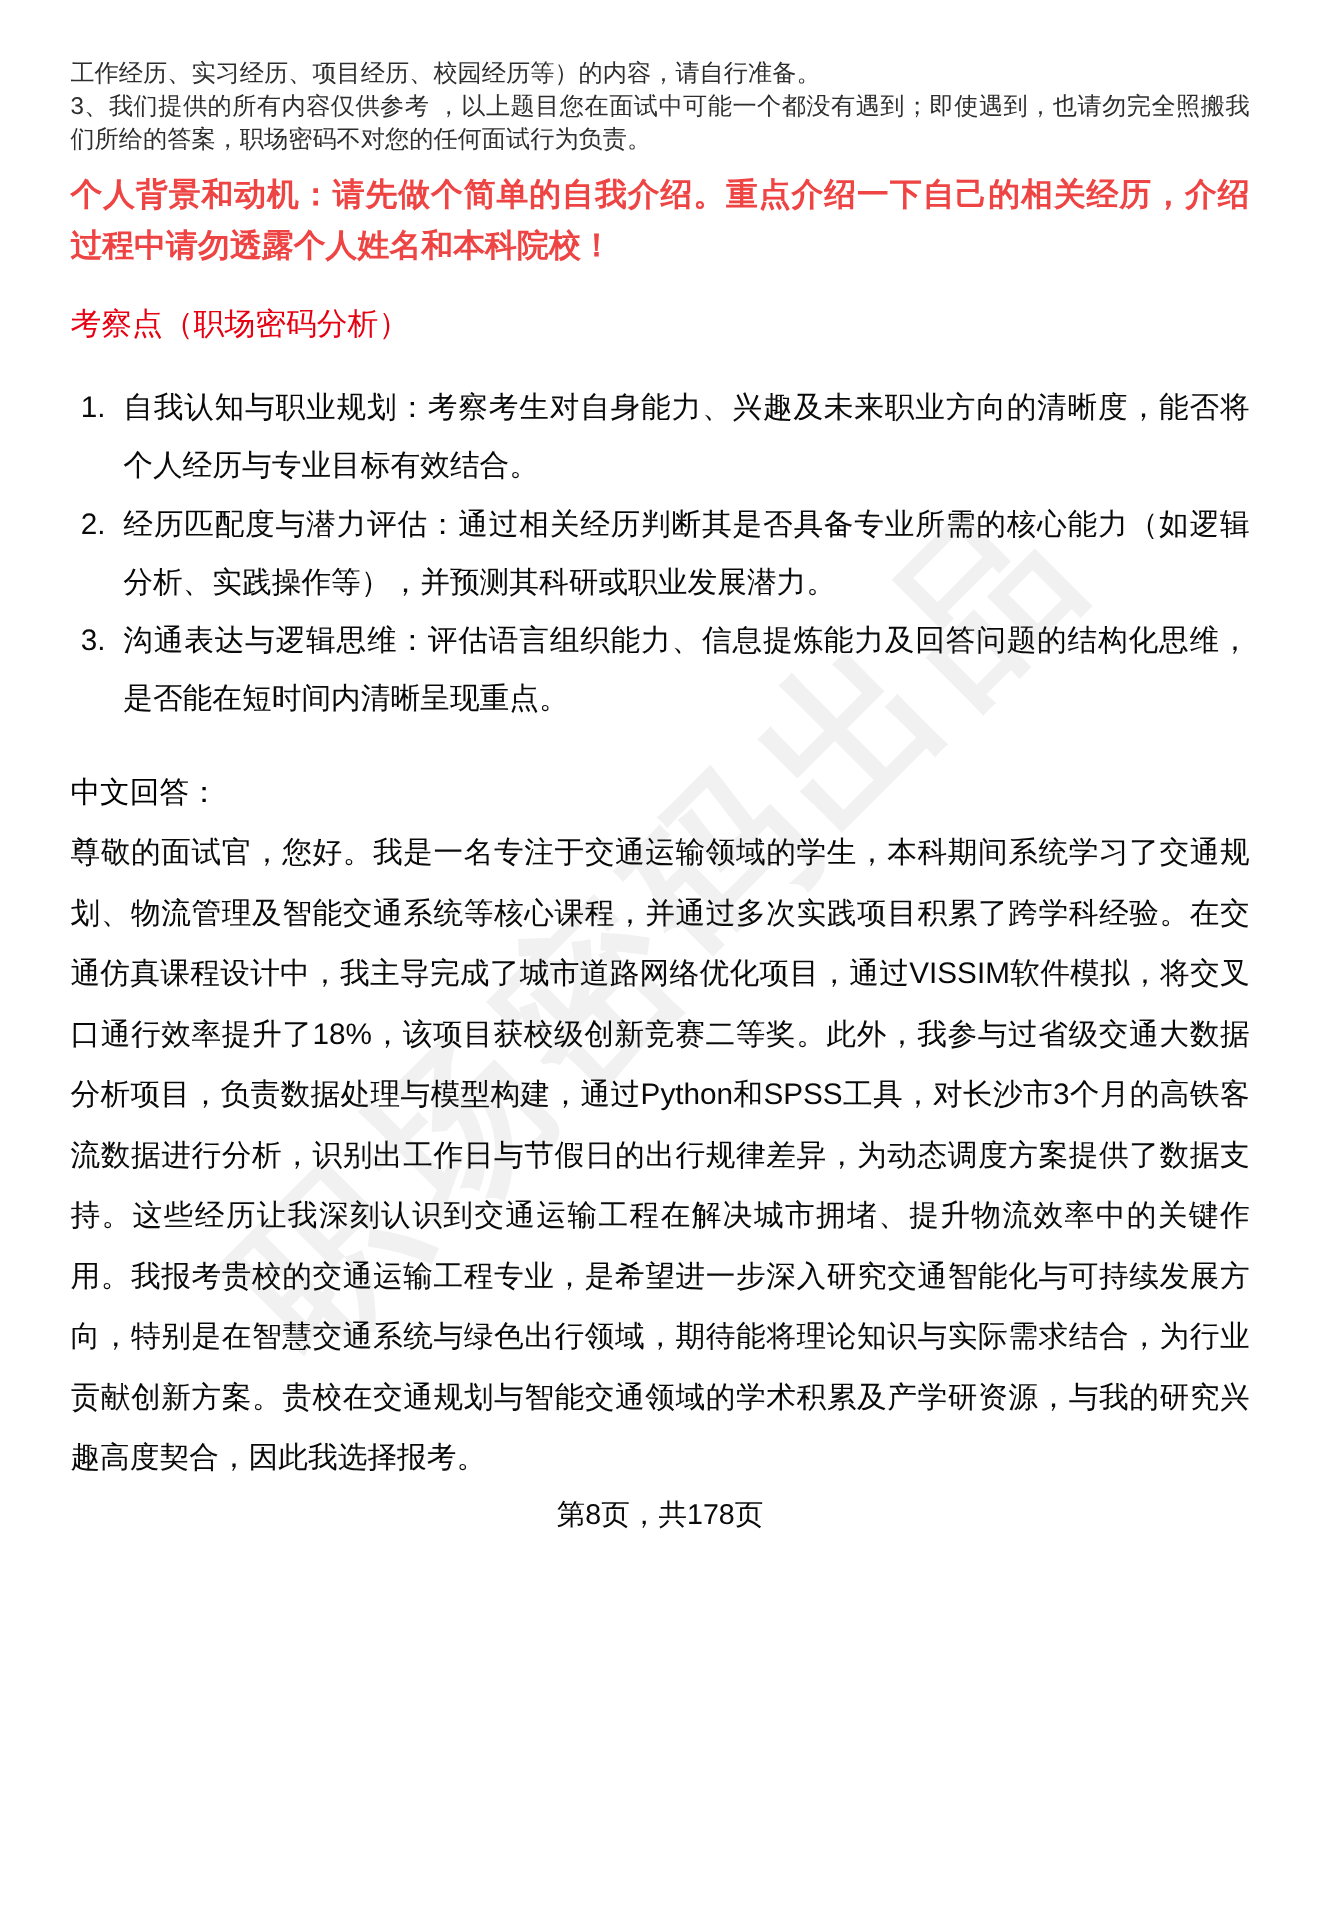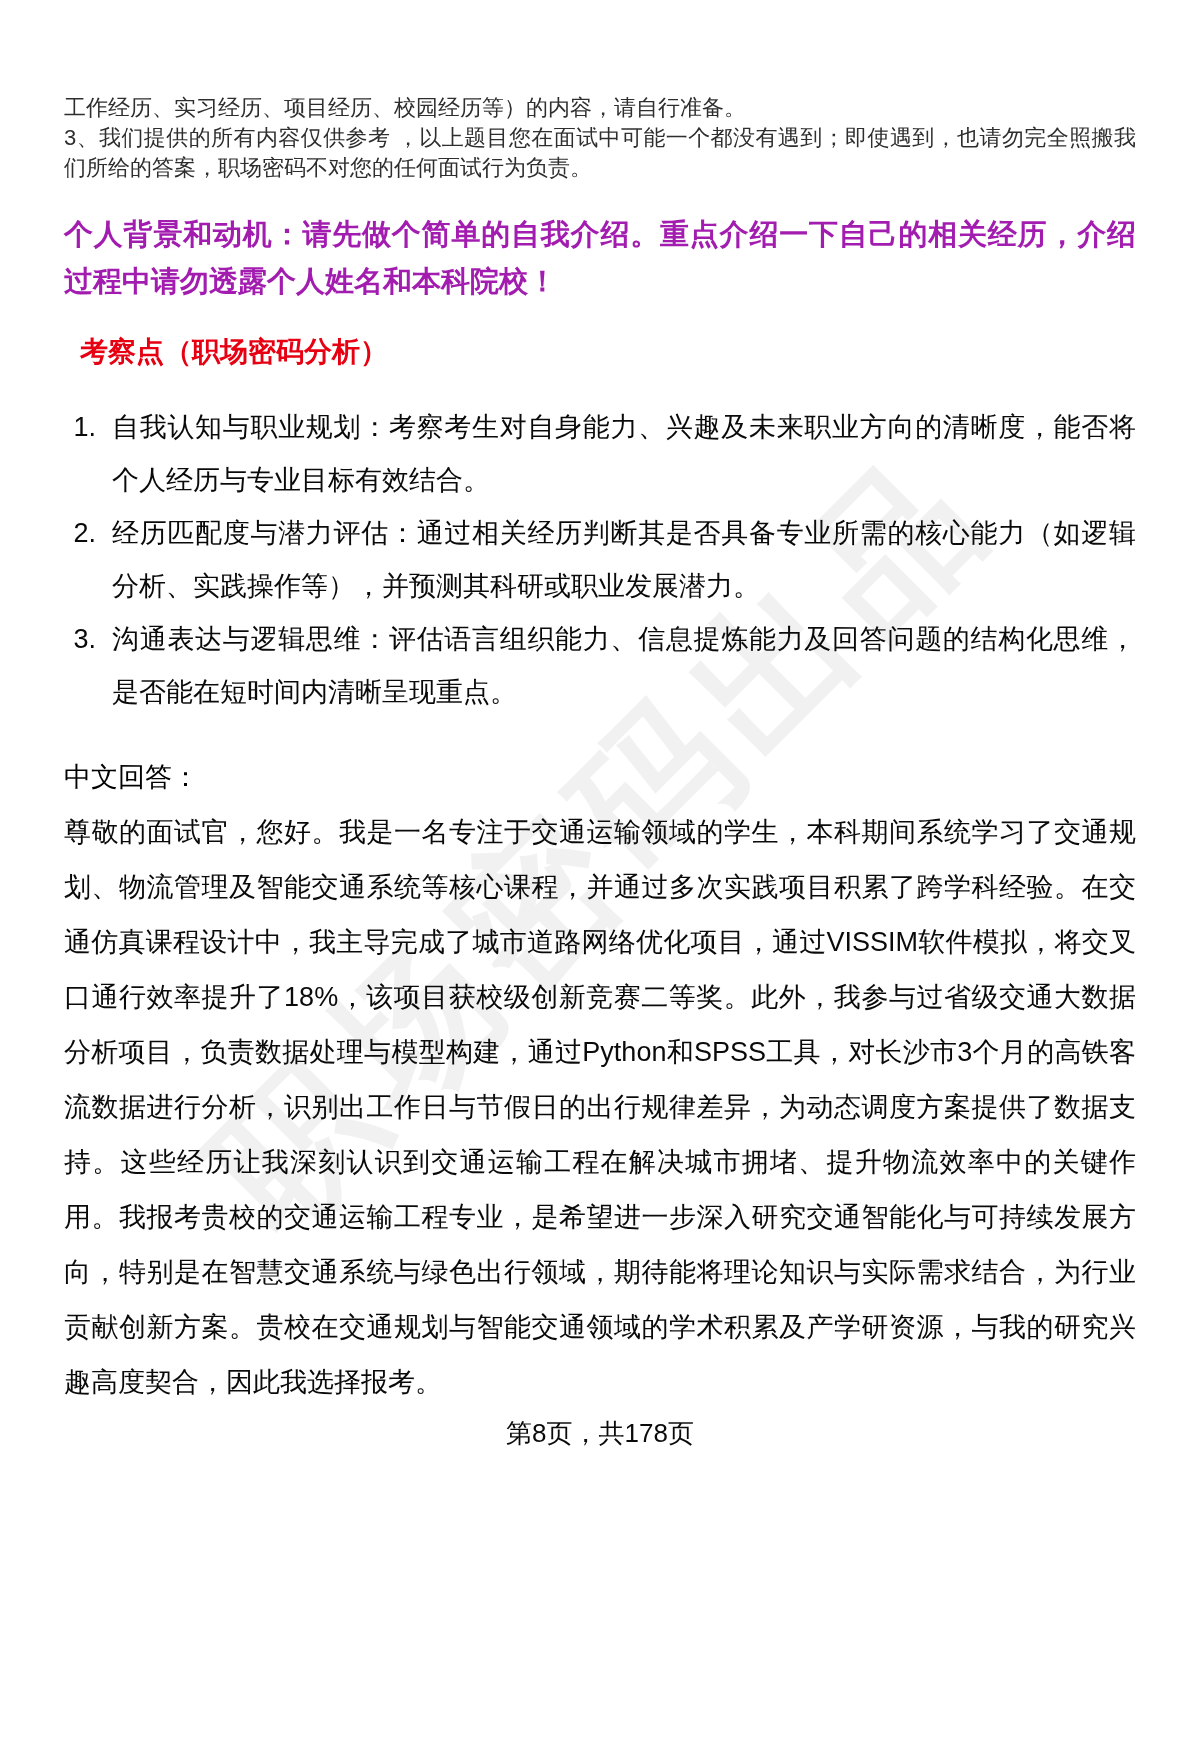--- a/index.html
+++ b/index.html
@@ -34,37 +34,35 @@
   }
   .content {
     position: relative;
     z-index: 1;
   }
   .disclaimer {
     font-size: 22px;
     line-height: 30px;
     color: #2e2e2e;
     text-align: justify;
-    margin-top: 41px;
   }
   .disclaimer p { margin: 0; }
   .question-title {
-    margin-top: 28px;
+    margin-top: 12px;
     font-size: 29px;
     font-weight: 700;
-    color: #a21caf;
+    color: #ef4444;
     line-height: 47px;
     text-align: justify;
   }
   .analysis-heading {
     margin-top: 28px;
     font-size: 28px;
-    font-weight: 700;
+    font-weight: 400;
     color: #e60012;
-    margin-left: 16px;
   }
   .points {
     margin-top: 30px;
   }
   .point {
     display: flex;
     font-size: 27px;
     line-height: 53px;
     color: #0a0a0a;
   }

